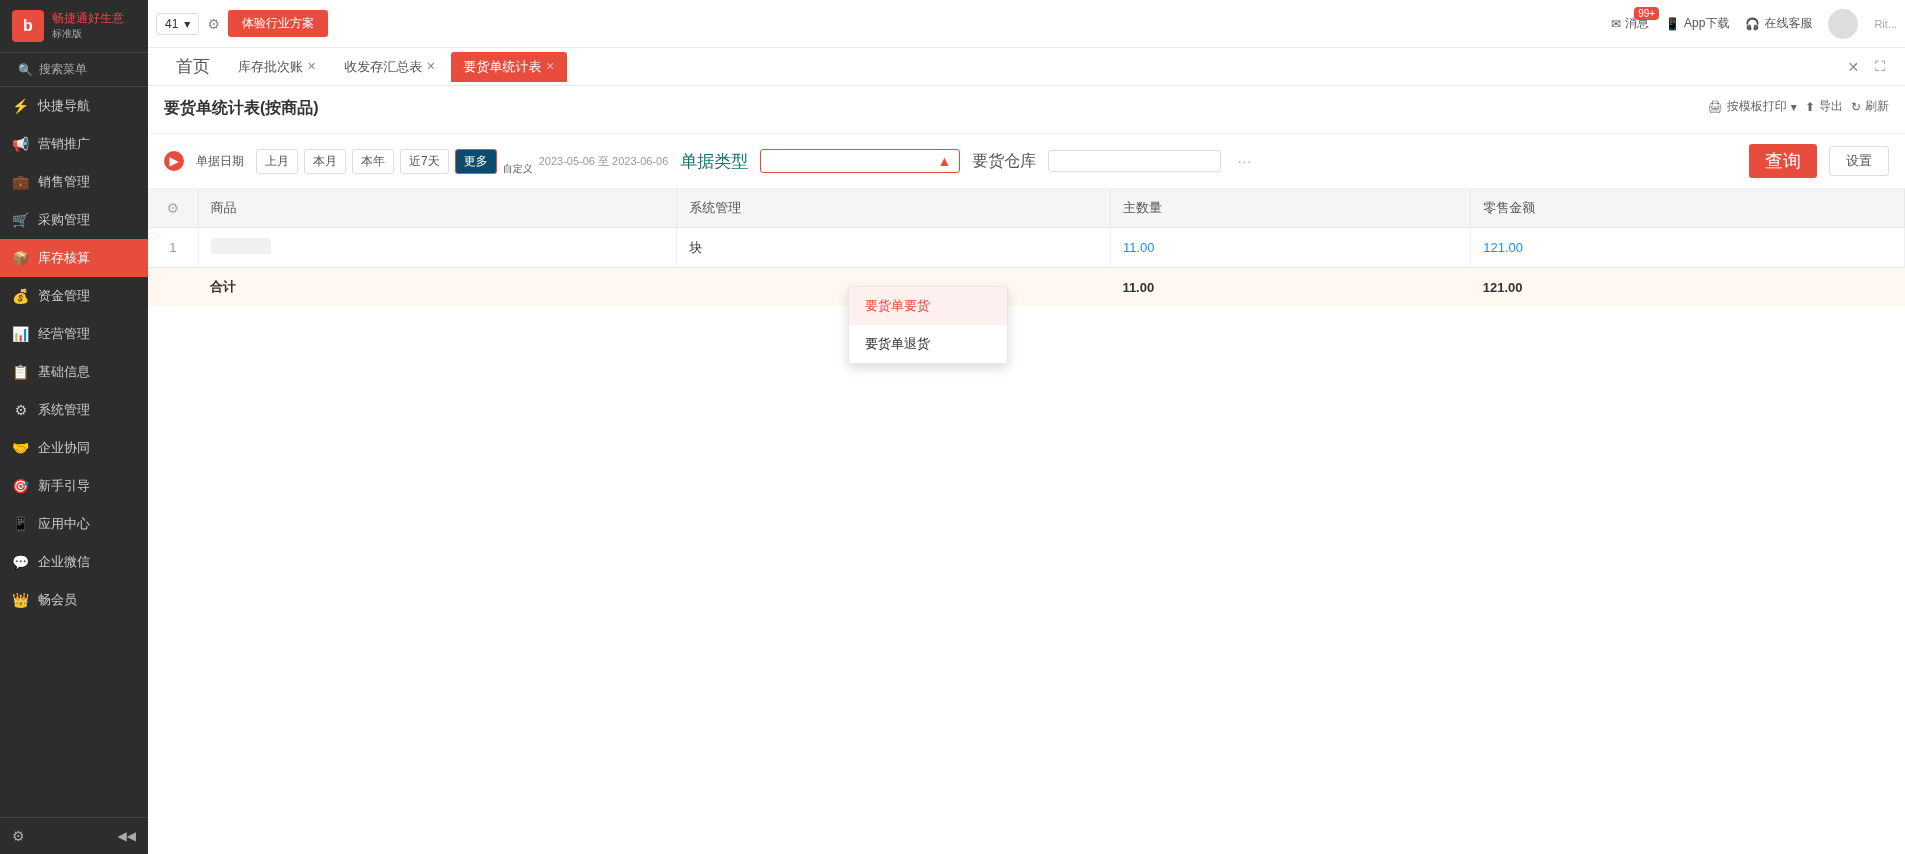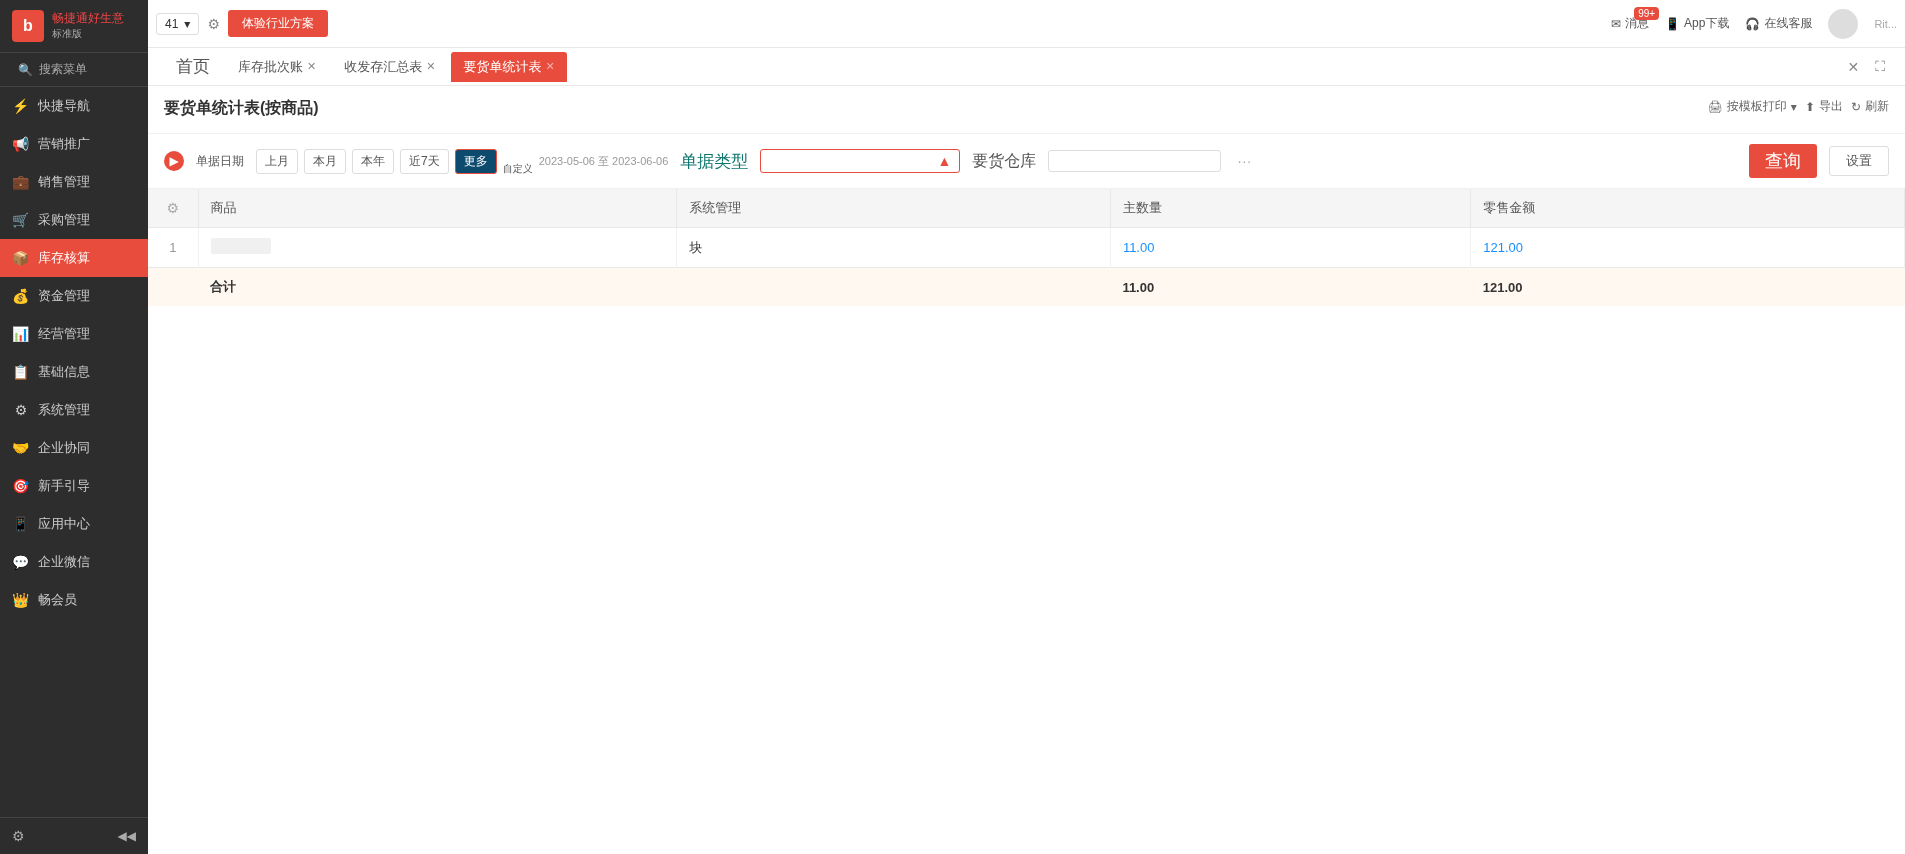--- a/index.html
+++ b/index.html
@@ -527,20 +527,28 @@
       </div>
 
       <span class="filter-warehouse-label">要货仓库</span>
       <input class="filter-warehouse-input" type="text" style="">
       <span class="filter-more-btn">···</span>
 
       <button class="filter-query-btn">查询</button>
       <button class="filter-settings-btn">设置</button>
     </div>
 
+    <div class="dropdown-overlay">
+      <div class="dropdown-item selected">
+        <span>要货单要货</span>
+      </div>
+      <div class="dropdown-item">
+        <span>要货单退货</span>
+      </div>
+    </div>
 
     <div class="table-container">
       <table class="data-table">
         <thead>
           <tr>
             <th>
               <span class="settings-icon">⚙</span>
             </th>
             <th>
               <span>商品</span>

